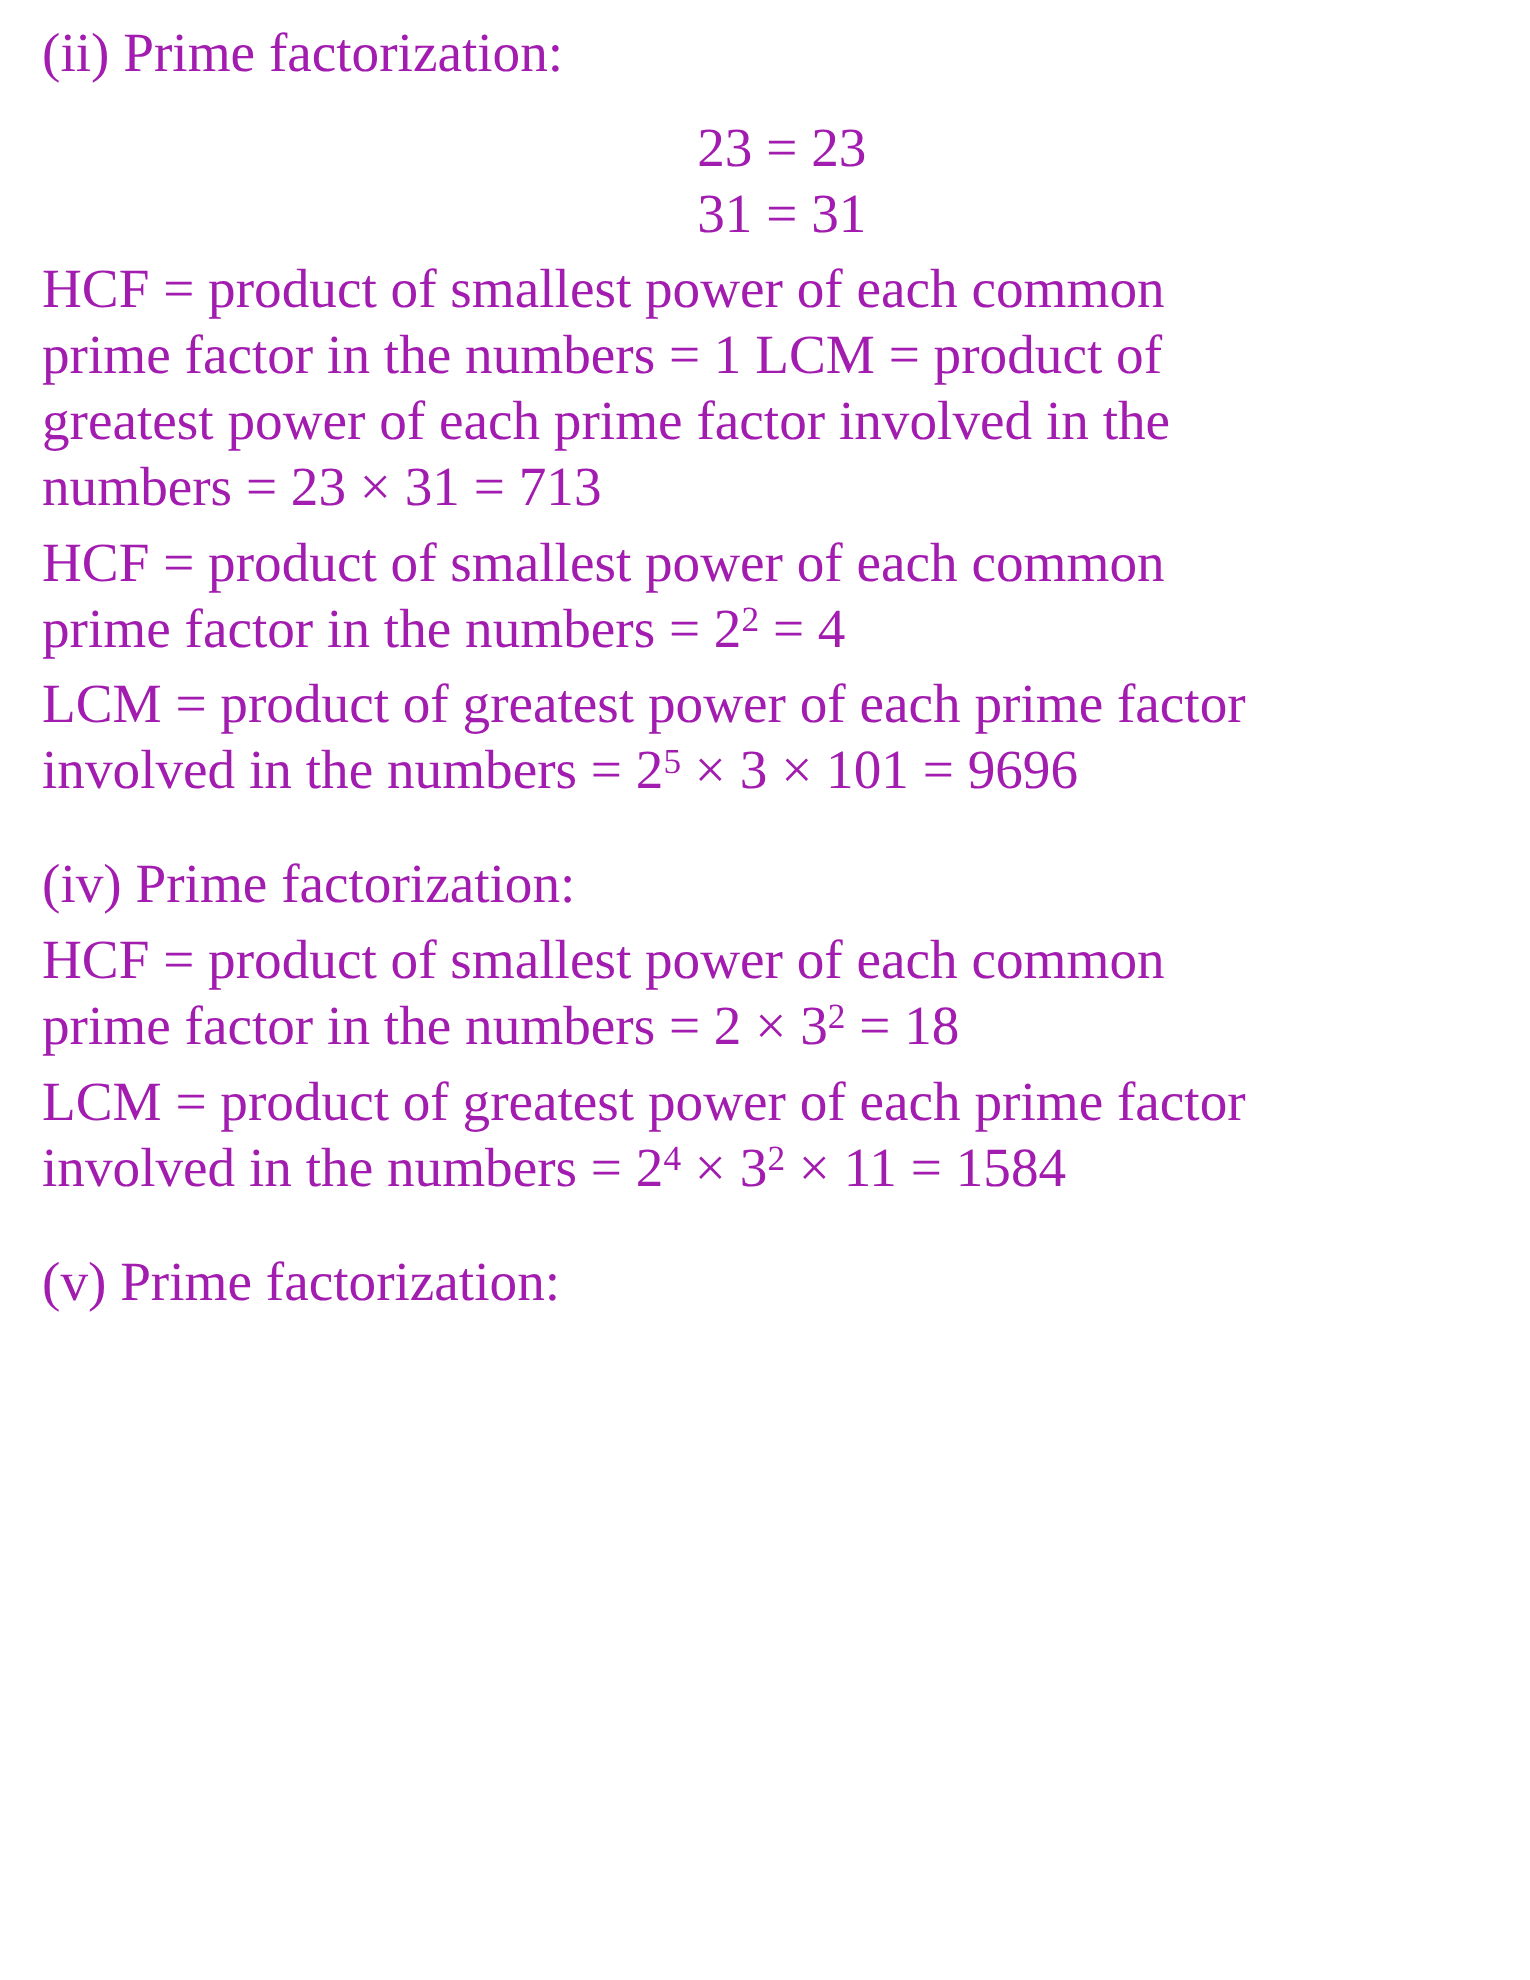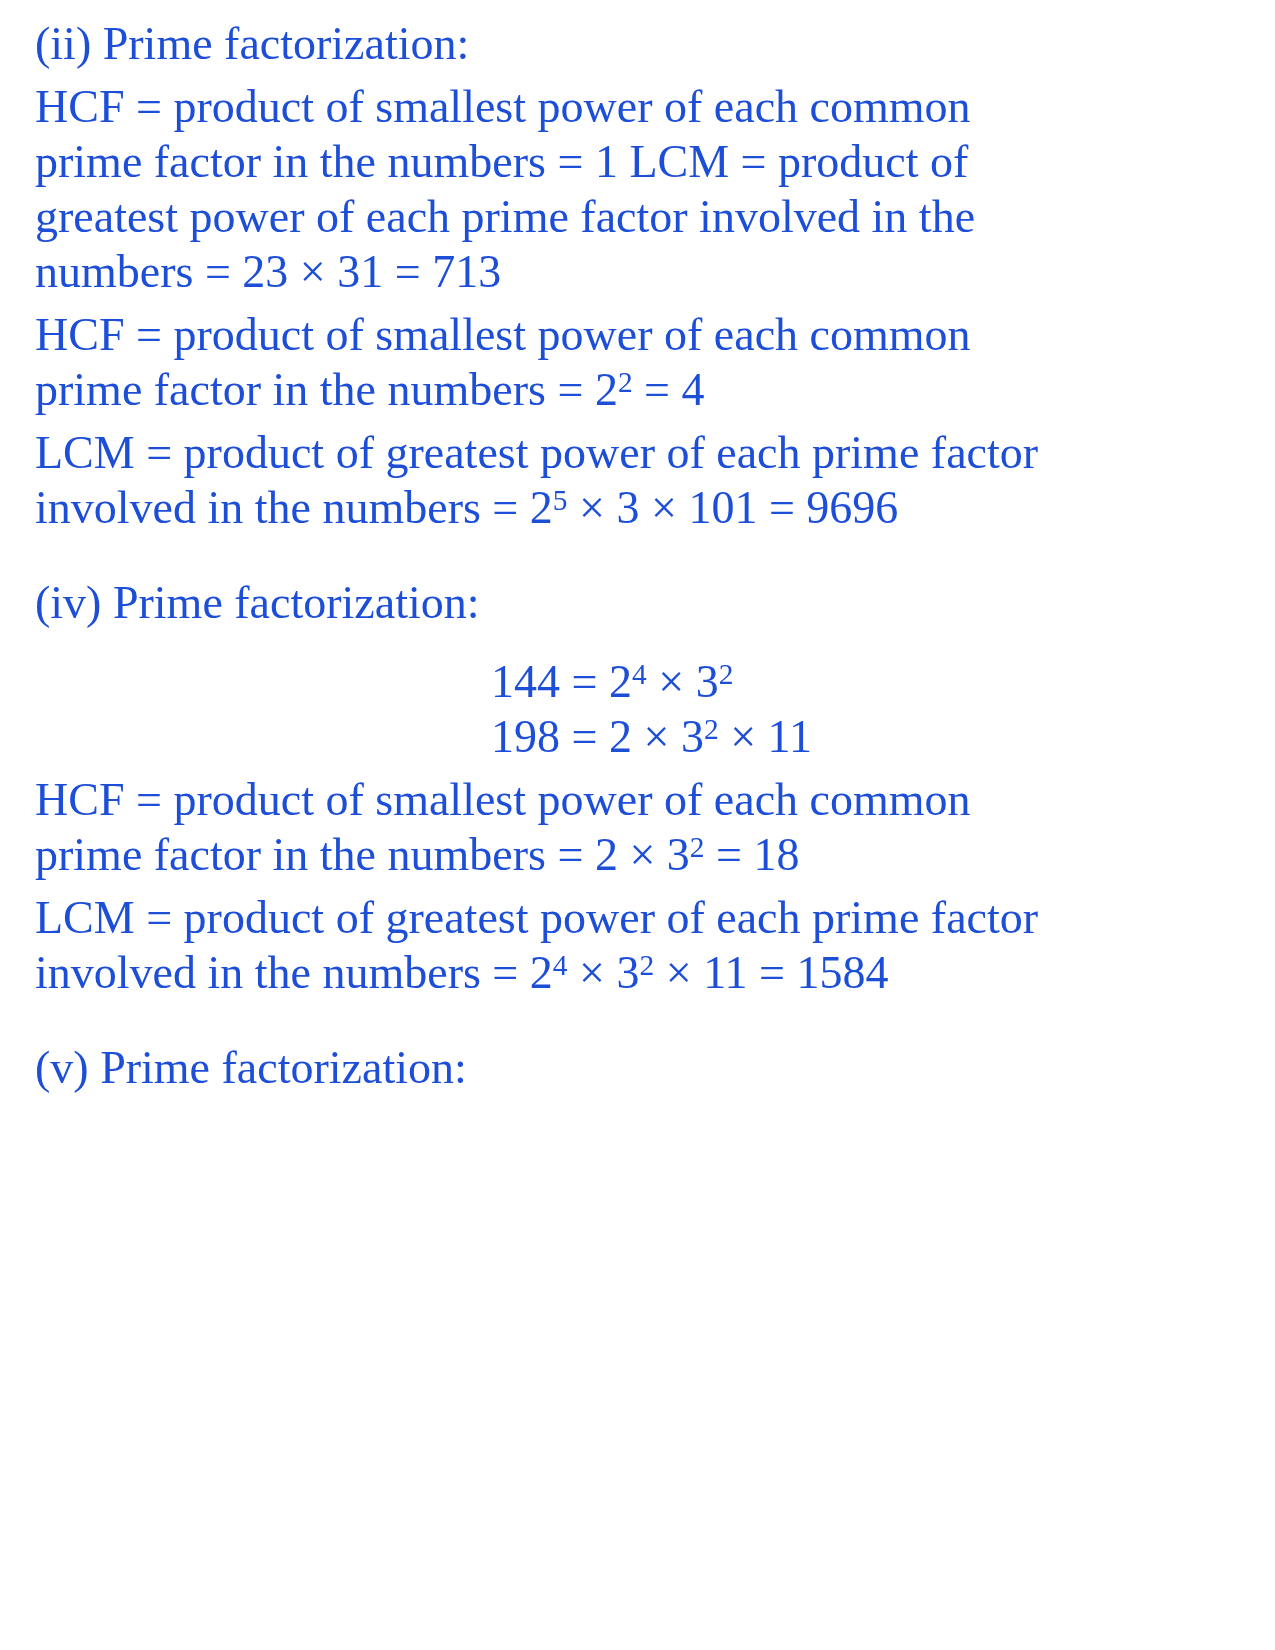--- a/index.html
+++ b/index.html
@@ -11,21 +11,21 @@
     background: #ffffff;
     overflow: hidden;
   }
   .doc {
     width: 1275px;
     height: 1650px;
     padding: 16px 55px 0 35px;
     font-family: "Liberation Serif", "DejaVu Serif", serif;
     font-size: 46px;
     line-height: 55px;
-    color: #1d4ed8;
+    color: #a21caf;
     background: #ffffff;
   }
   .doc h2 {
     margin: 40px 0 0 0;
     font-size: 46px;
     font-weight: 400;
     line-height: 55px;
   }
   .doc h2:first-child { margin-top: 0; }
   .eq-center {
@@ -48,27 +48,27 @@
     top: 0.12em;
     vertical-align: super;
   }
 </style>
 </head>
 <body>
 
 <main class="doc">
 
   <h2>(ii) Prime factorization:</h2>
+  <div class="eq-center">
+    <div class="eq-block">23 = 23<br>31 = 31</div>
+  </div>
   <p>HCF = product of smallest power of each common<br>prime factor in the numbers = 1 LCM = product of<br>greatest power of each prime factor involved in the<br>numbers = 23 × 31 = 713</p>
 
   <p>HCF = product of smallest power of each common<br>prime factor in the numbers = 2<sup>2</sup> = 4</p>
   <p>LCM = product of greatest power of each prime factor<br>involved in the numbers = 2<sup>5</sup> × 3 × 101 = 9696</p>
 
   <h2>(iv) Prime factorization:</h2>
-  <div class="eq-center">
-    <div class="eq-block">144 = 2<sup>4</sup> × 3<sup>2</sup><br>198 = 2 × 3<sup>2</sup> × 11</div>
-  </div>
   <p>HCF = product of smallest power of each common<br>prime factor in the numbers = 2 × 3<sup>2</sup> = 18</p>
   <p>LCM = product of greatest power of each prime factor<br>involved in the numbers = 2<sup>4</sup> × 3<sup>2</sup> × 11 = 1584</p>
 
   <h2>(v) Prime factorization:</h2>
 
 </main>
 
 </body></html>

